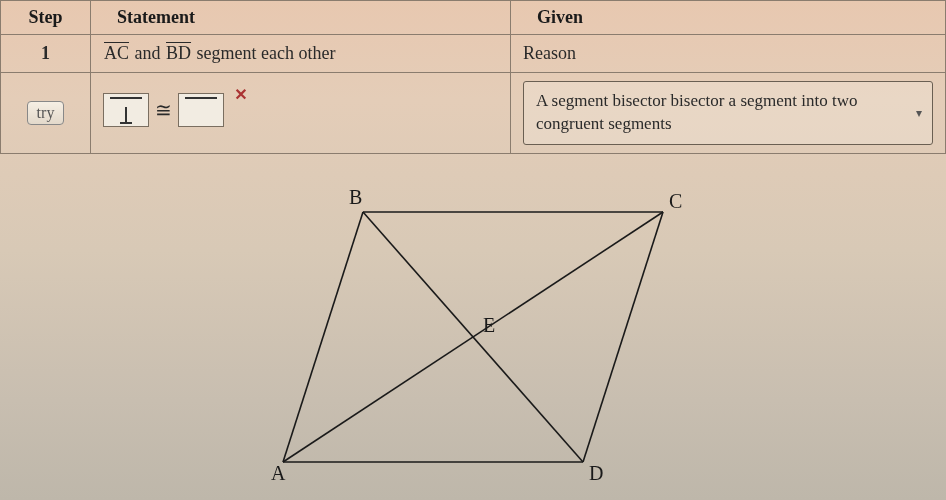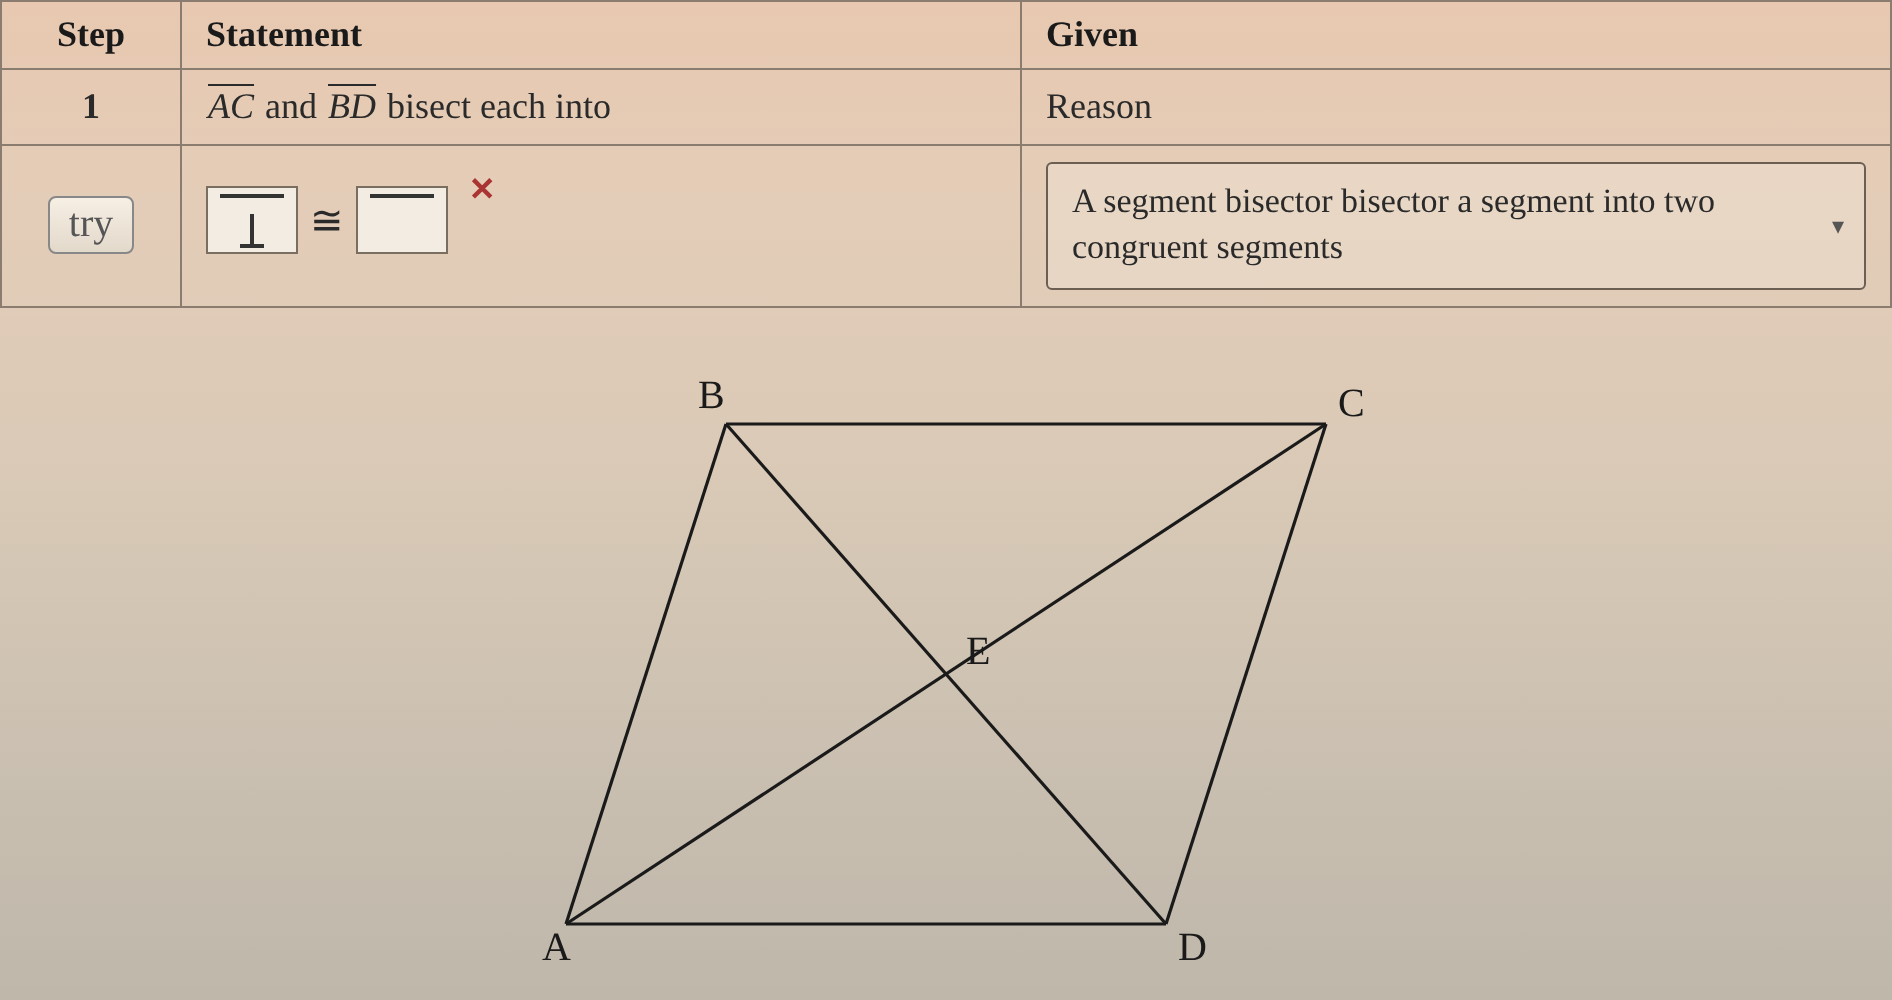--- a/index.html
+++ b/index.html
@@ -19,39 +19,38 @@
     border: 1px solid #8a7c6e;
     padding: 8px 12px;
     text-align: left;
     vertical-align: middle;
     font-size: 18px;
   }
   .proof-table th {
     font-weight: bold;
     background: transparent;
     color: #1a1a1a;
-    padding: 6px 12px;
+    padding: 6px 26px;
   }
   .step-col { width: 90px; text-align: center !important; }
   .statement-col { width: 420px; text-align: center; margin-top: 46px; }
   .reason-col { width: auto; }
   .step-num { font-weight: bold; text-align: center; display:block;}
   .try-btn {
     display: inline-block;
     border: 1px solid #888;
     border-radius: 4px;
     padding: 2px 9px;
-    font-size: 20px;
+    font-size: 16px;
     background: linear-gradient(#f6efe4,#e3d9cb);
     color:#555;
     cursor: pointer;
   }
   .overline {
     text-decoration: overline;
-    font-style: italic;
     padding: 0 1px;
   }
   .statement-center { text-align: center; }
   .cong-row {
     display: inline-flex;
     align-items: center;
     gap: 4px;
     position: relative;
   }
   .slot {
@@ -144,21 +143,21 @@
       <th class="statement-col">Statement</th>
       <th class="reason-col">Given</th>
     </tr>
   </thead>
   <tbody>
     <tr>
       <td class="step-col">
           <span class="step-num">1</span>
         </td>
       <td class="statement-center">
-        <span class="overline">AC</span><span> and </span><span class="overline">BD</span><span> bisect each into</span>
+        <span class="overline">AC</span><span> and </span><span class="overline">BD</span><span> segment each other</span>
       </td>
       <td>Reason</td>
     </tr>
     <tr>
       <td class="step-col">
         <span class="try-btn">try</span>
       </td>
       <td class="statement-center" style="padding:14px 12px;">
         <span class="cong-row">
           <span class="slot with-cursor">

